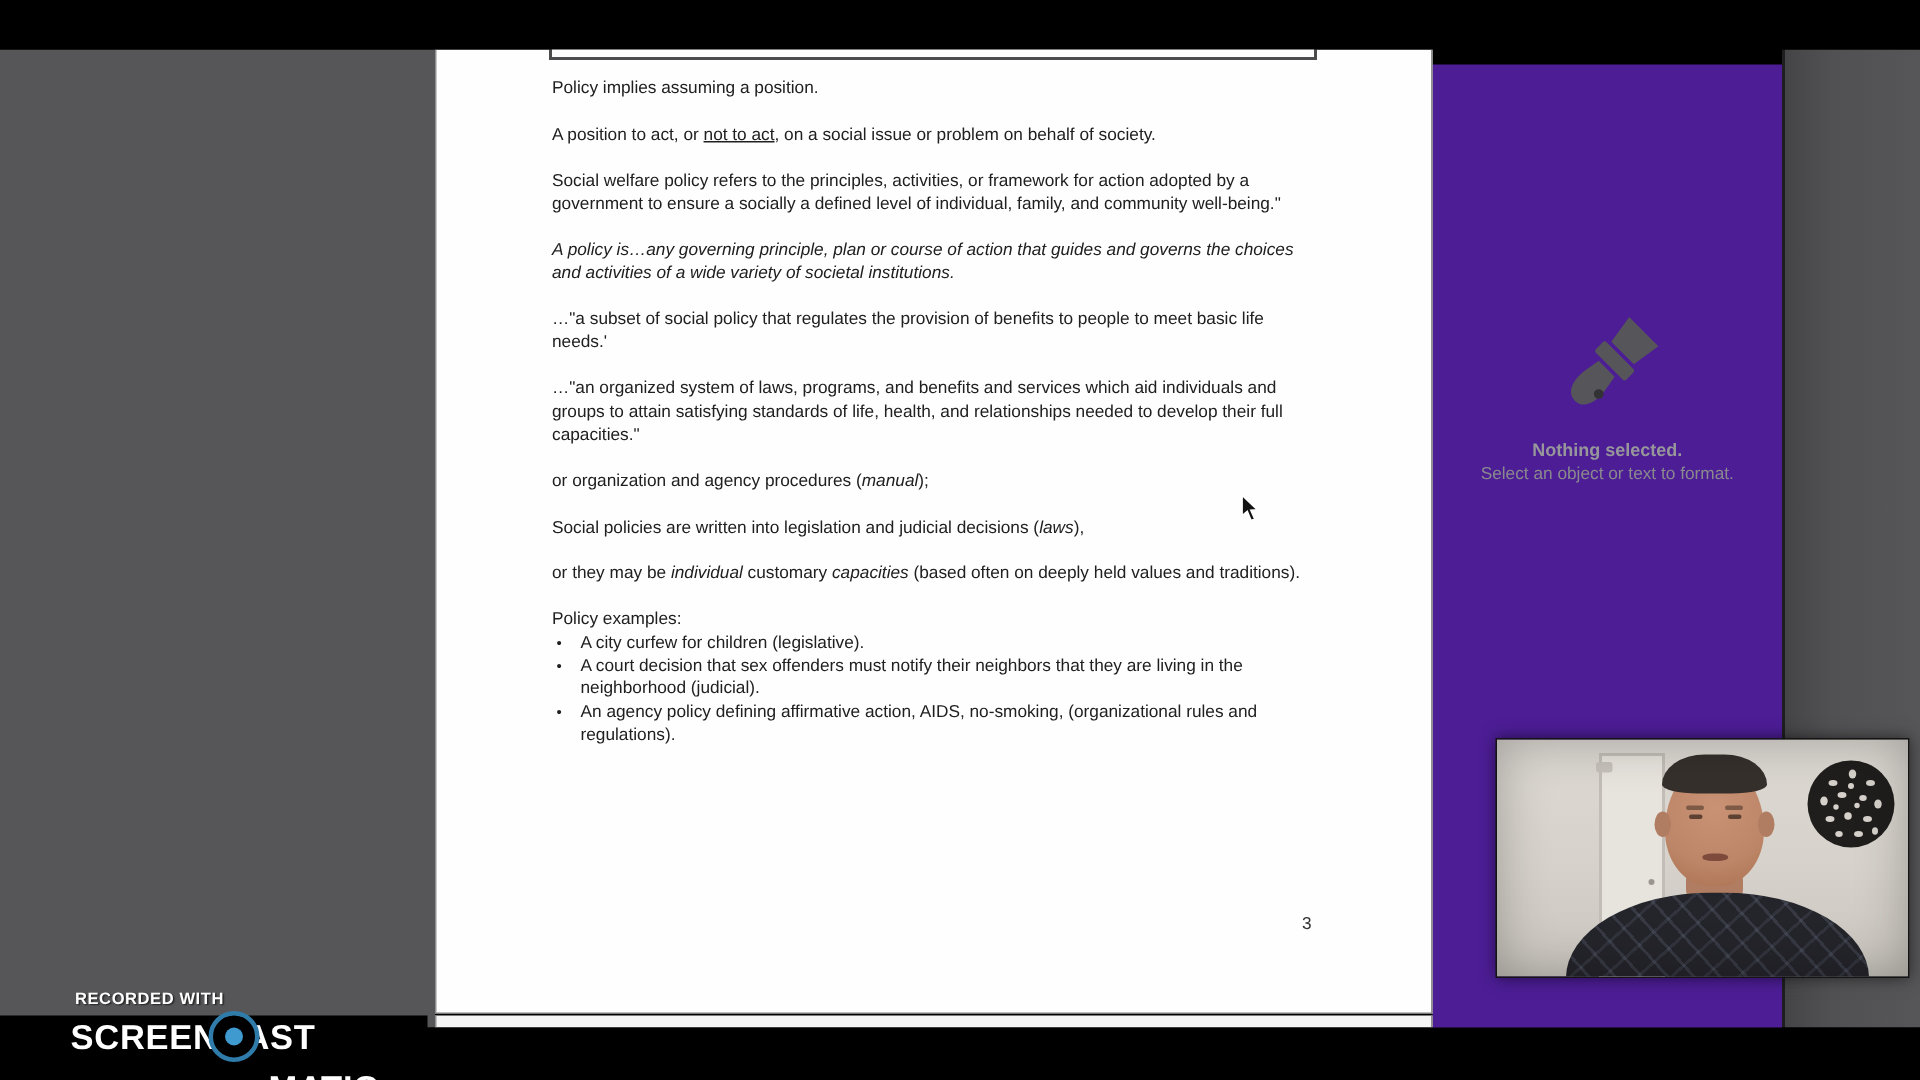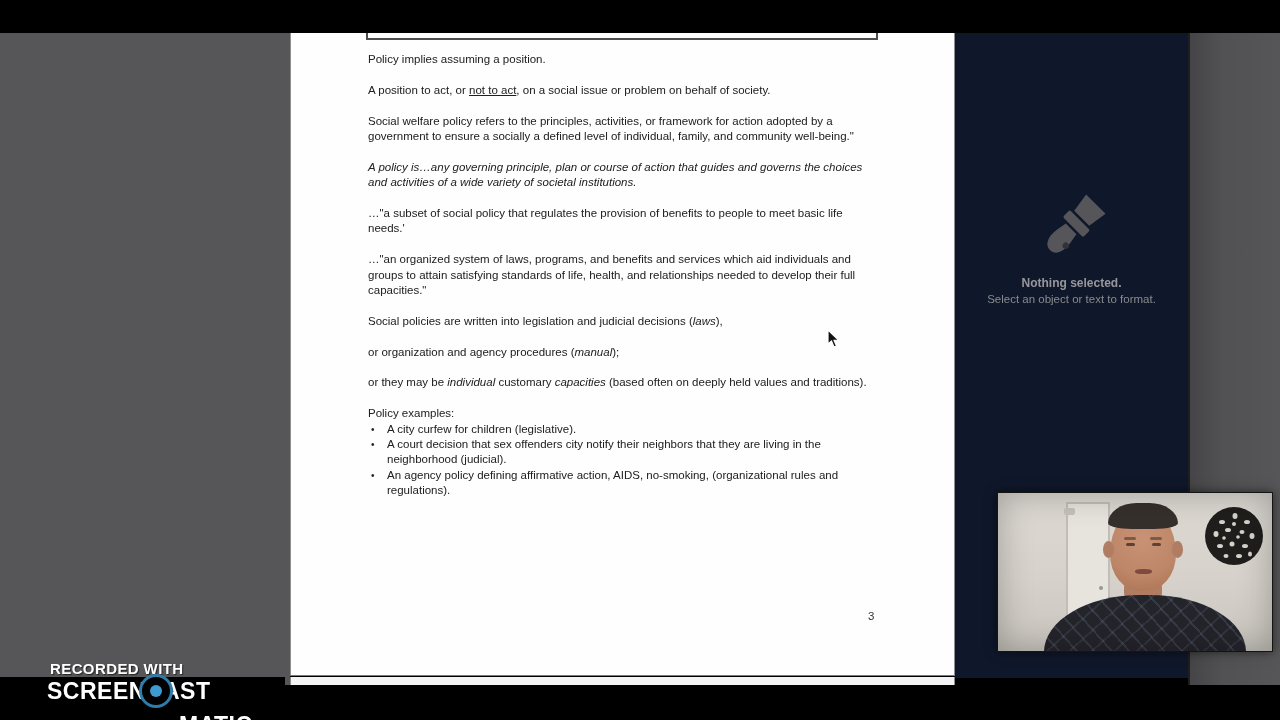--- a/index.html
+++ b/index.html
@@ -30,21 +30,21 @@
   .para.tight { margin-bottom:0; }
   .bullet-row { display:flex; padding-left:3px; }
   .bullet-dot { width:16px; flex:0 0 16px; font-size:10px; }
   .bullet-text { flex:1; }
   .seg-b { font-weight:normal; }
   .seg-i { font-style:italic;text-align:right; }
   .seg-u { text-decoration:underline; }
   .page-number { position:absolute; left:868px; top:610px; z-index:7; font-size:11.5px; color:#333; }
 
   
-  .inspector-panel { position:absolute; left:955px; top:26px; width:233px; height:652px; background:#0f172a; z-index:4;
+  .inspector-panel { position:absolute; left:955px; top:43px; width:233px; height:652px; background:#4c1d95; z-index:4;
                      display:flex; flex-direction:column; align-items:center; }
   .inspector-icon { margin-top:162px; width:80px; height:80px; }
   .inspector-title { margin-top:8px; font-size:12px; font-weight:bold; color:#97979b; }
   .inspector-subtitle { margin-top:3px; font-size:11.5px; color:#8a8a8e;text-align:right; }
 
   
   .webcam-overlay { position:absolute; left:997px; top:492px; width:276px; height:160px; z-index:20;
                     background:linear-gradient(180deg,#ddd9d3 0%,#d6d2cb 55%,#c9c5be 100%);
                     border:1px solid #141414; box-shadow:0 0 10px rgba(0,0,0,.55); overflow:hidden; }
   .wc-door { position:absolute; left:68px; top:9px; width:44px; height:151px; background:#e7e4de;
@@ -69,21 +69,21 @@
   .wc-ear-right { position:absolute; left:174px; top:48px; width:11px; height:17px; background:#b07c62; border-radius:50%; }
   .wc-brow-left  { position:absolute; left:126px; top:44px; width:12px; height:3px; background:#7d5a45; border-radius:2px; }
   .wc-brow-right { position:absolute; left:152px; top:44px; width:12px; height:3px; background:#7d5a45; border-radius:2px; }
   .wc-eye-left  { position:absolute; left:128px; top:50px; width:9px; height:3px; background:#5d4233; border-radius:2px; }
   .wc-eye-right { position:absolute; left:154px; top:50px; width:9px; height:3px; background:#5d4233; border-radius:2px; }
   .wc-mouth { position:absolute; left:137px; top:76px; width:17px; height:5px; background:#7e4a3b; border-radius:40%; }
   .wc-vignette { position:absolute; inset:0; box-shadow:inset 0 0 34px rgba(0,0,0,.28); }
 
   
   .recorder-bg { position:absolute; left:0; top:677px; width:285px; height:43px; background:#000; z-index:31; }
-  .recorder-label { position:absolute; left:50px; top:660px; z-index:32; font-size:15px; font-weight:bold;
+  .recorder-label { position:absolute; left:50px; top:660px; z-index:32; font-size:11px; font-weight:bold;
                     color:#fff; letter-spacing:.4px; text-shadow:1px 1px 1px rgba(0,0,0,.6); }
   .recorder-brand-left  { position:absolute; left:47px; top:678px; z-index:32; font-size:23px; font-weight:bold; color:#fff; letter-spacing:.5px; }
   .recorder-brand-right { position:absolute; left:179px; top:712px; z-index:32; font-size:23px; font-weight:bold; color:#ffffff; letter-spacing:.5px; }
   .recorder-ring { position:absolute; left:139px; top:674px; z-index:32; width:34px; height:34px; border-radius:50%;
                    background:#000; border:3px solid #2f7cab; }
   .recorder-dot  { position:absolute; left:8px; top:8px; width:12px; height:12px; border-radius:50%; background:#3f9ad0; }
 
   
   .mouse-cursor { position:absolute; left:827px; top:329px; z-index:40; }
 </style>
@@ -102,31 +102,31 @@
     <div class="inner-rule"></div>
   </div>
 
   <div class="document-text">
       <div class="para"><span class=" seg-b">Policy implies assuming a position</span><span class="">.</span></div>
       <div class="para"><span class="">A position </span><span class=" seg-b">to act</span><span class="">, or </span><span class=" seg-b seg-u">not to act</span><span class="">, on a social issue or problem on behalf of society.</span></div>
       <div class="para"><span class=" seg-b">Social welfare policy</span><span class=""> refers to the principles, activities, or framework for action adopted by a government to ensure a socially a </span><span class=" seg-b">defined</span><span class=""> level of individual, family, and community well-being."</span></div>
       <div class="para"><span class=" seg-i">A policy is…any governing principle, plan or course of action that guides and governs the choices and activities of a wide variety of societal institutions.</span></div>
       <div class="para"><span class="">…"a subset of social policy that regulates the provision of benefits to people to meet basic </span><span class=" seg-b">life needs</span><span class="">.'</span></div>
       <div class="para"><span class="">…"an organized system of </span><span class=" seg-b">laws, programs, and benefits and services</span><span class=""> which aid individuals and groups to attain satisfying standards of life, health, and relationships needed to develop their full capacities."</span></div>
+      <div class="para"><span class="">or organization and agency procedures (</span><span class=" seg-b seg-i">manual</span><span class="">);</span></div>
       <div class="para"><span class="">Social policies are </span><span class=" seg-b">written</span><span class=""> into legislation and judicial decisions (</span><span class=" seg-b seg-i">laws</span><span class="">),</span></div>
-      <div class="para"><span class="">or organization and agency procedures (</span><span class=" seg-b seg-i">manual</span><span class="">);</span></div>
       <div class="para"><span class="">or they may be </span><span class=" seg-b seg-i">individual</span><span class=""> customary </span><span class=" seg-b seg-i">capacities</span><span class=""> (based often on deeply held values and traditions).</span></div>
       <div class="para tight"><span class=" seg-b">Policy examples:</span></div>
       <div class="bullet-row">
         <span class="bullet-dot">•</span>
         <span class="bullet-text"><span class="">A city curfew for children (legislative).</span></span>
       </div>
       <div class="bullet-row">
         <span class="bullet-dot">•</span>
-        <span class="bullet-text"><span class="">A court decision that sex offenders city notify their neighbors that they are living in the neighborhood (judicial).</span></span>
+        <span class="bullet-text"><span class="">A court decision that sex offenders must notify their neighbors that they are living in the neighborhood (judicial).</span></span>
       </div>
       <div class="bullet-row">
         <span class="bullet-dot">•</span>
         <span class="bullet-text"><span class="">An agency policy defining affirmative action, AIDS, no-smoking, (organizational rules and regulations).</span></span>
       </div>
     </div>
   <div class="page-number">3</div>
 
   <div class="inspector-panel">
     <svg class="inspector-icon" viewBox="0 0 64 64">

